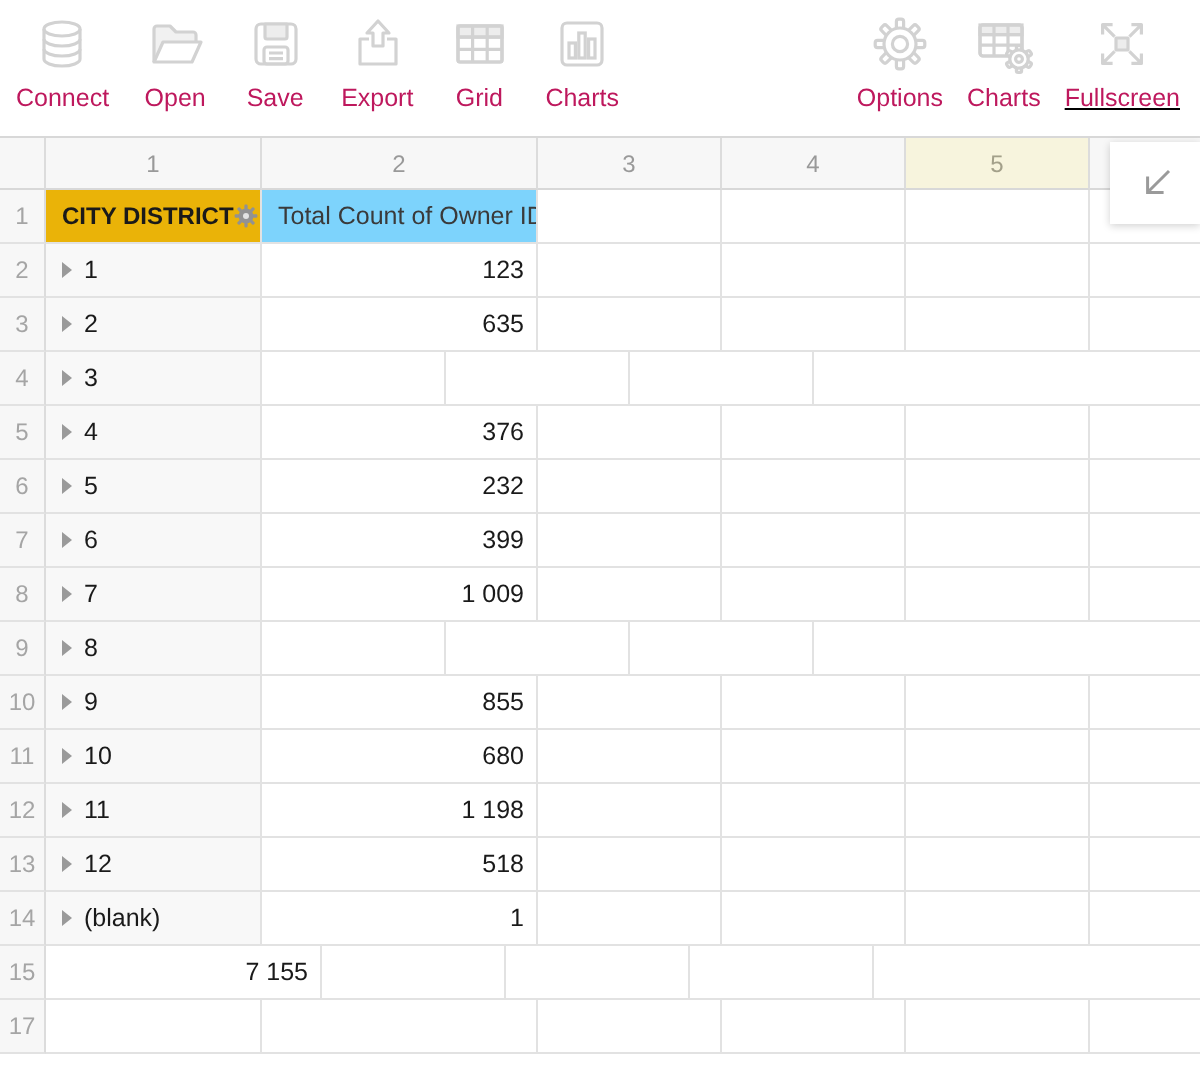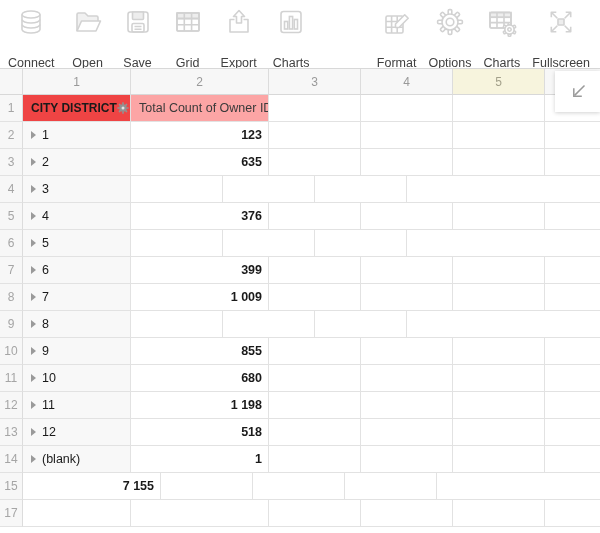--- a/index.html
+++ b/index.html
@@ -11,44 +11,44 @@
     padding:5px 10px 0 8px; background:#fff; }
   .tb-item { display:flex; flex-direction:column; align-items:center;
     cursor:pointer; margin-right:16px; }
   .tb-item:last-child { margin-right:0; }
   .tb-group { display:flex; }
   .tb-group.right { margin-left:auto; }
   .tb-group.right .tb-item { margin-right:12px; }
   .tb-group.right .tb-item:last-child { margin-right:0;text-decoration:underline; }
   .tb-icon { width:34px; height:34px; display:flex; align-items:center;
     justify-content:center; }
-  .tb-label { font-size:12.5px; color:#404040; margin-top:17px; white-space:nowrap; }
+  .tb-label { font-size:12.5px; color:#be185d; margin-top:3px; white-space:nowrap; }
 
   
   .sheet { position:relative; width:600px; border-top:1px solid #d8d8d8; }
   .row { display:flex; height:27px; }
   .row.strip { height:26px; }
   .cell { border-right:1px solid #e2e2e2; border-bottom:1px solid #e2e2e2;
     background:#fff; display:flex; align-items:center; font-size:12.5px;
     color:#1a1a1a; overflow:hidden; white-space:nowrap; }
   .c-num { width:23px; justify-content:center; }
   .c1 { width:108px; }
   .c2 { width:138px; }
   .c3,.c4,.c5 { width:92px; }
   .c6 { flex:1; border-right:none; }
   .strip .cell { background:#f7f7f7; color:#999; font-size:12px;
     justify-content:center; border-right-color:#dcdcdc; border-bottom-color:#d8d8d8; }
   .strip .hl { background:#f7f4dd; color:#a3a08a; }
   .rownum { background:#f7f7f7; color:#a5a5a5; font-size:12px;
     border-right-color:#dcdcdc; }
   .member { background:#f8f8f8; padding-left:8px; }
-  .afield { background:#ef4444; padding:0 6px 0 8px; font-weight:bold;
+  .afield { background:#eab308; padding:0 6px 0 8px; font-weight:bold;
     font-size:12px; color:#1a1a1a; justify-content:space-between; }
-  .mfield { background:#fca5a5; padding-left:8px; color:#3a3a3a; }
-  .value { justify-content:flex-end; padding-right:6px; font-weight:bold; }
+  .mfield { background:#7dd3fc; padding-left:8px; color:#3a3a3a; }
+  .value { justify-content:flex-end; padding-right:6px; font-weight:normal; }
   .tri { width:0; height:0; border-left:5px solid #9a9a9a;
     border-top:4px solid transparent; border-bottom:4px solid transparent;
     margin-right:6px; flex:none; }
   .member-label { color:#1a1a1a; }
 
   
   .collapse-btn { position:absolute; top:2px; right:0; width:45px; height:41px;
     background:#fff; box-shadow:0 1px 4px rgba(0,0,0,0.18); display:flex;
     align-items:center; justify-content:center; cursor:pointer; z-index:5; }
 
@@ -85,70 +85,60 @@
     <div class="tb-item">
       <span class="tb-icon">
         <svg width="32" height="32" viewBox="0 0 32 32" fill="none" stroke="#d2d2d2" stroke-width="1.6" stroke-linejoin="round">
           <rect x="6" y="6" width="20" height="20" rx="2.5"></rect>
           <path d="M10.5 6 h11 v6.5 a1 1 0 0 1 -1 1 h-9 a1 1 0 0 1 -1 -1 z" fill="#ededed"></path>
           <rect x="10" y="17.5" width="12" height="8.5" rx="1.5"></rect>
           <path d="M12.5 20.5 h7 M12.5 23.3 h7"></path>
         </svg>
       </span>
       <span class="tb-label">Save</span>
+    </div>
+
+    <div class="tb-item">
+      <span class="tb-icon">
+        <svg width="32" height="32" viewBox="0 0 32 32" fill="none" stroke="#d2d2d2" stroke-width="1.6" stroke-linejoin="round">
+          <path d="M11.5 13.5 H7 v12.5 h18 V13.5 h-4.5"></path>
+          <path d="M16 4.5 l5.5 6 h-3 v6.5 h-5 v-6.5 h-3 z" fill="#fff"></path>
+        </svg>
+      </span>
+      <span class="tb-label">Export</span>
     </div>
 
     <div class="tb-item">
       <span class="tb-icon">
         <svg width="32" height="32" viewBox="0 0 32 32" fill="none" stroke="#d2d2d2" stroke-width="1.6">
           <rect x="5" y="7" width="22" height="18" rx="1" fill="#fff"></rect>
           <path d="M5 12.5 h22 H5 z" fill="#ededed"></path>
           <rect x="5" y="7" width="22" height="5.5" fill="#ededed"></rect>
           <rect x="5" y="7" width="22" height="18" rx="1"></rect>
           <path d="M5 12.5 h22 M5 18.7 h22 M12.3 7 v18 M19.6 7 v18"></path>
         </svg>
       </span>
       <span class="tb-label">Grid</span>
     </div>
 
     <div class="tb-item">
       <span class="tb-icon">
-        <svg width="32" height="32" viewBox="0 0 32 32" fill="none" stroke="#d2d2d2" stroke-width="1.6" stroke-linejoin="round">
-          <path d="M11.5 13.5 H7 v12.5 h18 V13.5 h-4.5"></path>
-          <path d="M16 4.5 l5.5 6 h-3 v6.5 h-5 v-6.5 h-3 z" fill="#fff"></path>
-        </svg>
-      </span>
-      <span class="tb-label">Export</span>
-    </div>
-
-    <div class="tb-item">
-      <span class="tb-icon">
         <svg width="32" height="32" viewBox="0 0 32 32" fill="none" stroke="#d2d2d2" stroke-width="1.6">
           <rect x="6" y="5.5" width="20" height="21" rx="2.5"></rect>
           <rect x="9.5" y="15.5" width="3.2" height="7.5"></rect>
           <rect x="14.4" y="10.5" width="3.2" height="12.5"></rect>
           <rect x="19.3" y="13.5" width="3.2" height="9.5"></rect>
         </svg>
       </span>
       <span class="tb-label">Charts</span>
     </div>
   </div>
 
   <div class="tb-group right">
 
-    <div class="tb-item">
-      <span class="tb-icon">
-        <svg width="32" height="32" viewBox="0 0 32 32" fill="none" stroke="#d2d2d2" stroke-width="1.6" stroke-linejoin="round">
-          <rect x="5" y="10" width="17" height="17" rx="1.5"></rect>
-          <path d="M5 15.5 h17 M5 21.2 h17 M10.6 10 v17 M16.2 10 v17"></path>
-          <path d="M14.5 18 L23.7 8.8 l3.5 3.5 L18 21.5 h-3.5 z" fill="#fff"></path>
-        </svg>
-      </span>
-      <span class="tb-label">Format</span>
-    </div>
 
     <div class="tb-item">
       <span class="tb-icon">
         <svg width="32" height="32" viewBox="0 0 32 32" fill="none" stroke="#d2d2d2" stroke-width="1.6">
           <g fill="#fff">
             <rect x="14.2" y="3.6" width="3.6" height="6" rx="1.2"></rect>
             <rect x="14.2" y="3.6" width="3.6" height="6" rx="1.2" transform="rotate(45 16 16)"></rect>
             <rect x="14.2" y="3.6" width="3.6" height="6" rx="1.2" transform="rotate(90 16 16)"></rect>
             <rect x="14.2" y="3.6" width="3.6" height="6" rx="1.2" transform="rotate(135 16 16)"></rect>
             <rect x="14.2" y="3.6" width="3.6" height="6" rx="1.2" transform="rotate(180 16 16)"></rect>
@@ -298,20 +288,21 @@
     <div class="cell c4"></div>
     <div class="cell c5"></div>
     <div class="cell c6"></div>
   </div>
       <div class="row">
     <div class="cell c-num rownum">6</div>
     <div class="cell c1 member">
       <span class="tri"></span>
       <span class="member-label">5</span>
     </div>
+    <div class="cell c2 value">232</div>
     <div class="cell c3"></div>
     <div class="cell c4"></div>
     <div class="cell c5"></div>
     <div class="cell c6"></div>
   </div>
       <div class="row">
     <div class="cell c-num rownum">7</div>
     <div class="cell c1 member">
       <span class="tri"></span>
       <span class="member-label">6</span>

